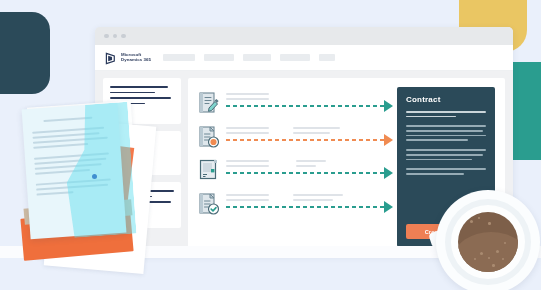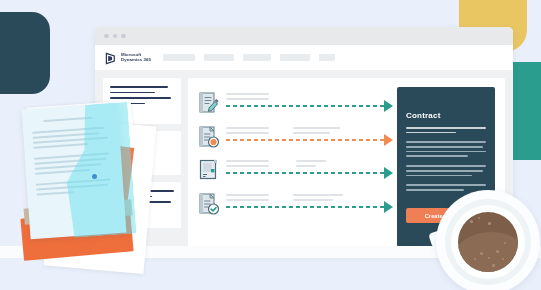--- a/index.html
+++ b/index.html
@@ -72,21 +72,21 @@
         background-image:linear-gradient(to right,currentColor 55%,transparent 55%);
         background-size:7px 2px;}
   .head{position:absolute;top:8px;right:0;width:0;height:0;
         border-top:6px solid transparent;border-bottom:6px solid transparent;border-left:9px solid currentColor;}
   .teal{color:#2a9d8f;}
   .orange{color:#f08b51;}
 
   
   .contract{
     width:98px;background:#2b4a59;border-radius:2px;
-    padding:24px 9px;box-sizing:border-box;margin-left:4px;
+    padding:8px 9px;box-sizing:border-box;margin-left:4px;
     display:flex;flex-direction:column;
   }
   .contract-title{color:#fff;font-size:8px;font-weight:bold;margin-bottom:7px;letter-spacing:.2px;}
   .cln{height:1.7px;background:#a9bcc6;border-radius:1px;margin-bottom:3px;opacity:.85;}
   .cln.d{background:#e6edf1;}
   .cgap{height:5px;}
   .cbtn{
     margin-top:auto;background:#ef7f54;color:#fff;border:none;border-radius:2px;
     height:15px;font-size:5.6px;font-weight:bold;letter-spacing:.1px;
     font-family:"Liberation Sans", sans-serif;cursor:pointer;

